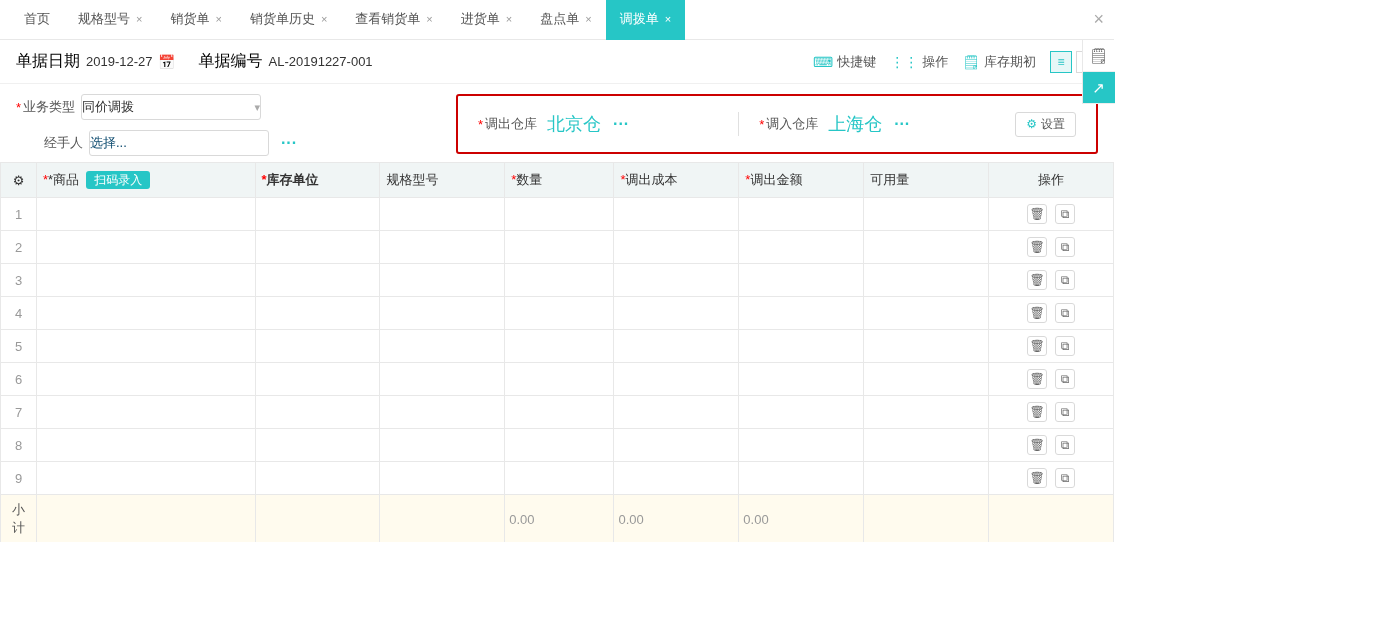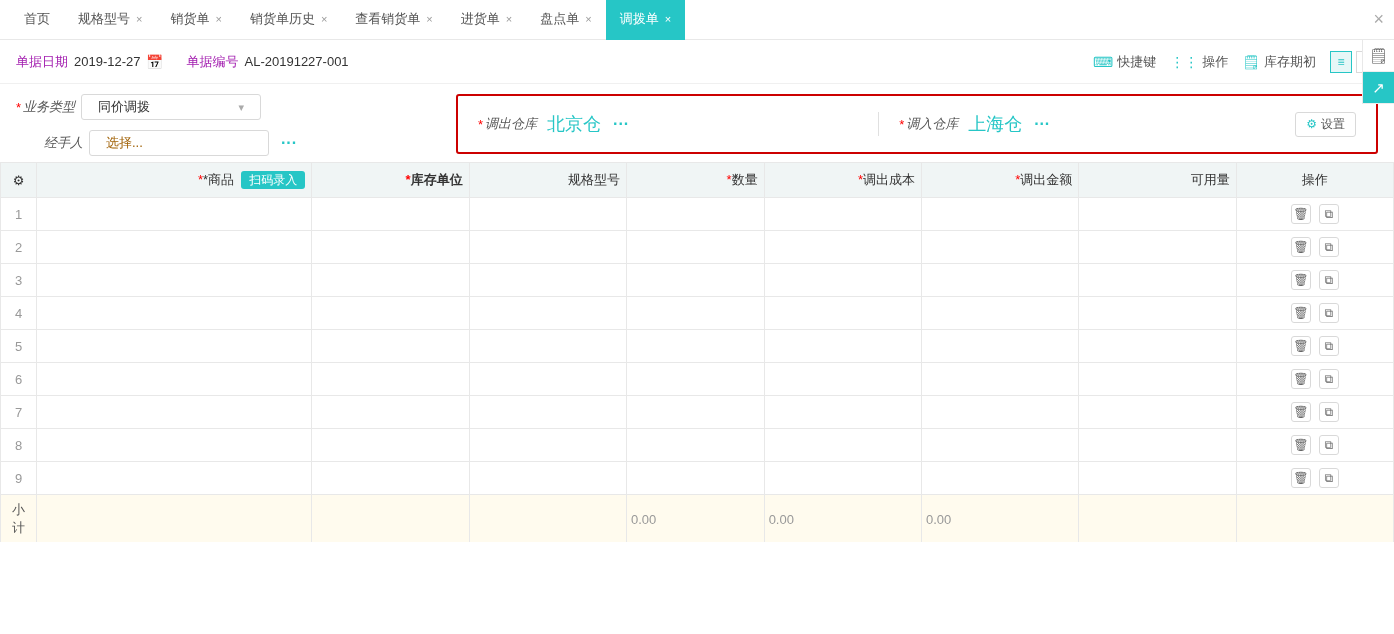--- a/index.html
+++ b/index.html
@@ -41,21 +41,21 @@
       display: flex; align-items: center;
       padding: 8px 16px;
       background: #fff;
       border-bottom: 1px solid #f0f0f0;
       height: 44px;
     }
     .toolbar-row .field-group {
       display: flex; align-items: center; margin-right: 24px;
     }
     .toolbar-row .field-label {
-      font-size: 13px; color: #a21caf; margin-right: 6px;
+      font-size: 16px; color: #000000; margin-right: 6px;
     }
     .toolbar-row .field-value {
       font-size: 13px; color: #333;
     }
     .calendar-icon {
       display: inline-block; width: 16px; height: 16px;
       margin-left: 6px; cursor: pointer;
       color: #888; font-size: 14px; vertical-align: middle;
     }
     .toolbar-right {
@@ -97,26 +97,26 @@
       border: 2px solid #e00;
       border-radius: 3px;
       padding: 10px 16px;
       display: flex; align-items: center;
       gap: 0;
     }
     .field-row {
       display: flex; align-items: center;
     }
     .required-star { color: red; margin-right: 2px; }
-    .form-field-label { color: #555; font-size: 13px; margin-right: 6px; font-style: italic; }
+    .form-field-label { color: #555; font-size: 13px; margin-right: 6px; }
     .form-field-value { color: #333; font-size: 18px; }
     .form-select-wrapper {
       display: flex; align-items: center;
       border: 1px solid #d9d9d9; border-radius: 3px;
-      padding: 3px 16px;
+      padding: 3px 0;
       min-width: 180px;
       cursor: pointer;
       gap: 8px;
     }
     .form-select-wrapper .select-text { flex: 1; color: #333; }
     .form-select-wrapper .chevron { color: #aaa; font-size: 11px; }
     .ellipsis-btn {
       color: #26c6c6; font-size: 16px; cursor: pointer;
       margin-left: 12px; font-weight: bold;
     }
@@ -138,21 +138,21 @@
     table {
       width: 100%;
       border-collapse: collapse;
       font-size: 13px;
     }
     thead tr {
       background: #f0f5f5;
     }
     thead th {
       padding: 8px 6px;
-      text-align: right;
+      text-align: left;
       border: 1px solid #e8e8e8;
       color: #333;
       font-weight: normal;
       white-space: nowrap;
     }
     tbody tr {
       border-bottom: 1px solid #e8e8e8;
     }
     tbody tr:last-child { background: #fffbee; }
     tbody td {
@@ -210,21 +210,21 @@
       cursor: pointer; font-size: 15px; color: #555;
       border-bottom: 1px solid #eee;
     }
     .panel-btn.green-bg {
       background: #26c6c6; color: #fff;
     }
   </style>
 </head>
 <body>
 
-<div style="position:relative; width:1394px; height:634px;">
+<div style="position:relative; width:1114px; height:634px;">
 
   <div class="tab-bar">
     <div class="tab-item">
       <span>首页</span>
     </div>
     <div class="tab-item">
       <span>规格型号</span>
       <span class="close-x">×</span>
     </div>
     <div class="tab-item">
@@ -293,21 +293,21 @@
         <span class="required-star">*</span>
         <span class="form-field-label">业务类型</span>
         <div class="form-select-wrapper">
           <span class="select-text">同价调拨</span>
           <span class="chevron">▾</span>
         </div>
       </div>
       <div class="field-row">
         <span class="form-field-label" style="margin-left:28px;">经手人</span>
         <div class="form-select-wrapper" style="color:#aaa;">
-          <span class="select-text" style="color:#a16207;">选择...</span>
+          <span class="select-text" style="color:#0c4a6e;">选择...</span>
         </div>
         <span class="ellipsis-btn">···</span>
       </div>
     </div>
 
     <div class="form-right" style="border:2px solid #cc0000; border-radius:3px; flex:1; display:flex; align-items:center; padding:12px 20px; min-height:60px;">
       <div style="display:flex; align-items:center; flex:1;">
         <span class="required-star">*</span>
         <span class="form-field-label">调出仓库</span>
         <span class="form-field-value" style="margin-left:4px; color:#26c6c6;">北京仓</span>

